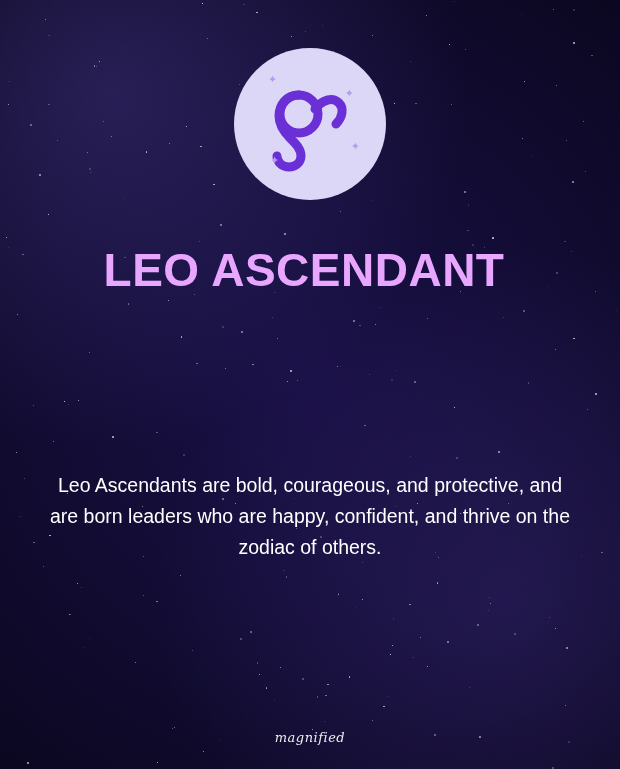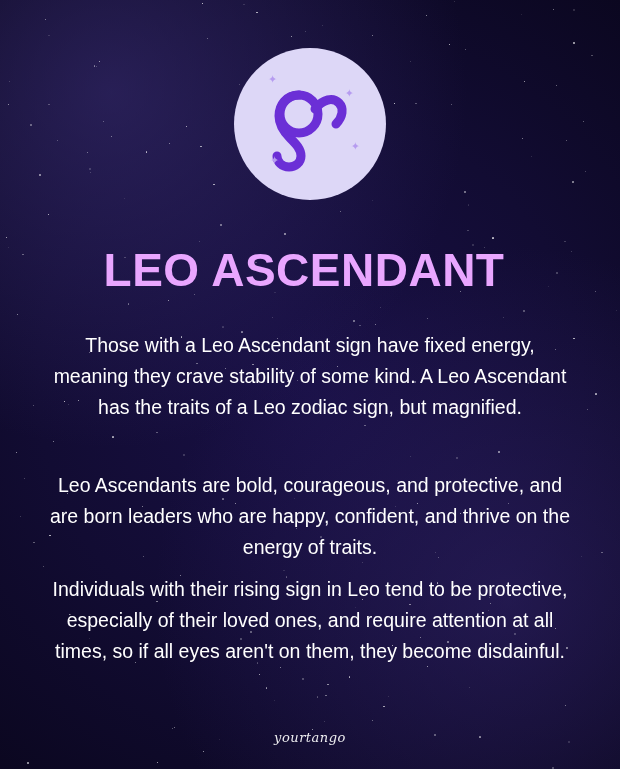--- a/index.html
+++ b/index.html
@@ -350,18 +350,16 @@
       <svg width="110" height="110" viewBox="0 0 110 110">
         <path d="M44 26 C31 26 24 36 24 47 C24 56 29 63 35 69 C41 75 46 80 46 87 C46 94 40 98 34 98 C27 98 22 93 22 87" fill="none" stroke="#6b2fd6" stroke-width="9" stroke-linecap="round"></path>
         <circle cx="44" cy="45" r="19" fill="none" stroke="#6b2fd6" stroke-width="9"></circle>
         <path d="M60 40 C68 30 78 28 84 34 C89 39 88 48 81 55" fill="none" stroke="#6b2fd6" stroke-width="9" stroke-linecap="round"></path>
       </svg>
     </div>
   </div>
 
   <div class="title">Leo Ascendant</div>
 
-  <div class="body-block p1">Those with a Leo Ascendant sign have fixed energy, meaning they crave stability of some kind. A Leo Ascendant has the traits of a Leo zodiac sign, but magnified.</div>
-  <div class="body-block p2">Leo Ascendants are bold, courageous, and protective, and are born leaders who are happy, confident, and thrive on the energy of traits.</div>
-  <div class="body-block p3">Individuals with their rising sign in Leo tend to be protective, especially of their loved ones, and require attention at all times, so if all eyes aren't on them, they become disdainful.</div>
-
-  <div class="brand">yourtango</div>
+  <div class="body-block p2">Leo Ascendants are bold, courageous, and protective, and are born leaders who are happy, confident, and thrive on the zodiac of others.</div>
+
+  <div class="brand">magnified</div>
 </div>
 
 </body></html>

